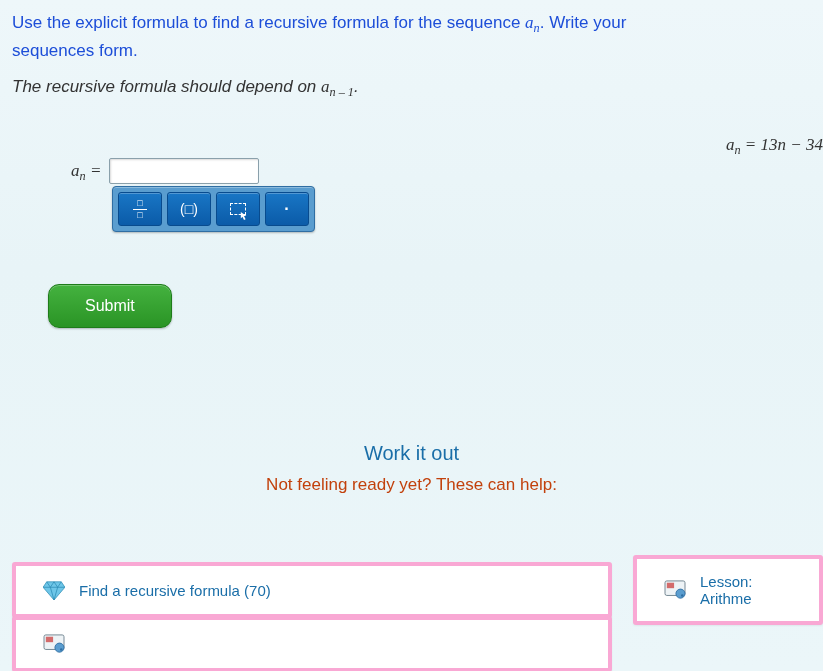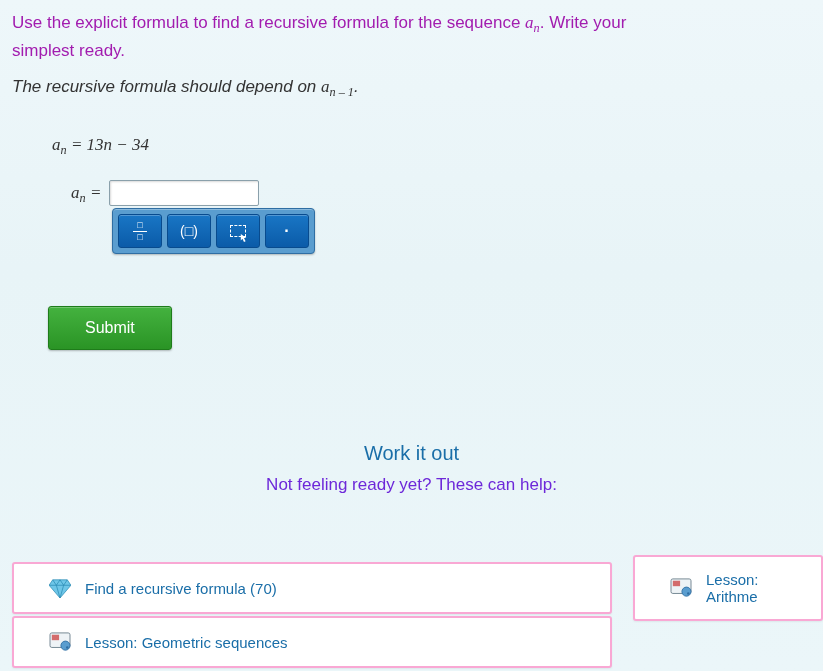--- a/index.html
+++ b/index.html
@@ -5,25 +5,25 @@
   * { box-sizing: border-box; margin: 0; padding: 0; }
   body {
     font-family: Verdana, Arial, sans-serif;
     background: linear-gradient(180deg, #eef7fa 0%, #e8f4f7 40%, #ebf6f9 100%);
     width: 823px;
     height: 671px;
     overflow: hidden;
     color: #333;
     padding: 10px 0 0 12px;
   }
-  .prompt { font-size: 17px; line-height: 1.5; color: #a21caf; margin-bottom: 14px; }
+  .prompt { font-size: 17px; line-height: 1.5; color: #1d4ed8; margin-bottom: 14px; }
   .italic-note { font-style: italic; font-size: 17px; color: #333; margin-bottom: 34px; }
   .math { font-style: italic; font-family: "Times New Roman", serif; }
   .sub { font-size: 0.72em; vertical-align: sub; font-style: italic; }
-  .given { font-size: 17px; margin-left: 40px; margin-bottom: 22px; font-family: "Times New Roman", serif; }
+  .given { font-size: 17px; margin-left: 40px; font-family: "Times New Roman", serif; text-align: right; }
   .answer-row { display: flex; align-items: flex-start; margin-left: 59px; margin-bottom: 4px; }
   .answer-label { font-size: 17px; font-family: "Times New Roman", serif; padding-top: 3px; margin-right: 8px; }
   .answer-input {
     width: 150px; height: 26px;
     border: 1px solid #8aa0ab;
     background: #fff;
     box-shadow: inset 1px 1px 2px rgba(0,0,0,0.15);
     border-radius: 2px;
     padding: 2px 6px;
     font-size: 15px;
@@ -58,53 +58,53 @@
     position: absolute; width: 8px; height: 10px; right: -3px; bottom: -5px;
   }
   .dashed-sel .cursor svg { width: 100%; height: 100%; }
   .submit-wrap { margin: 52px 0 0 36px; }
   .submit-btn {
     background: linear-gradient(180deg, #44b23f 0%, #2a9425 100%);
     border: 1px solid #1e7c1a;
     color: #fff;
     font-size: 16px;
     padding: 12px 36px;
-    border-radius: 3px;
+    border-radius: 11px;
     cursor: pointer;
     box-shadow: 0 1px 2px rgba(0,0,0,0.25), inset 0 1px 0 rgba(255,255,255,0.25);
   }
   .work-block { position: absolute; top: 442px; left: 0; right: 0; text-align: center; }
   .work-title { color: #1a6ea8; font-size: 20px; margin-bottom: 10px; }
-  .work-sub { color: #6d28d9; font-size: 17px; }
+  .work-sub { color: #c2410c; font-size: 17px; }
   .help-row { position: absolute; left: 12px; display: flex; align-items: center; gap: 12px; width: 811px; }
   .help-row.r1 { top: 555px; }
   .help-row.r2 { top: 616px; }
   .help-card {
     background: #fff;
-    border: 2px solid #f9a8d4;
+    border: 4px solid #f9a8d4;
     border-radius: 3px;
-    padding: 14px 35px;
+    padding: 14px 27px;
     display: flex; align-items: center; gap: 14px;
     box-shadow: 0 1px 2px rgba(0,0,0,0.06);
     cursor: pointer;
   }
   .card-left { width: 600px; }
   .card-right { width: 190px; margin-left: auto; }
   .help-card .link { color: #1a6ea8; font-size: 15px; }
   .gem-icon svg, .lesson-icon svg { display: block; }
 </style>
 </head>
 <body>
 
 
 
 <div class="prompt">
   <span>Use the explicit formula to find a recursive formula for the sequence </span><span class="math">a</span><span class="math sub">n</span><span>. Write your</span>
   <br>
-  <span>simplest ready.</span>
+  <span>sequences form.</span>
 </div>
 
 <div class="italic-note">
   <span>The recursive formula should depend on </span><span class="math" style="font-style:italic">a</span><span class="math sub">n – 1</span><span>.</span>
 </div>
 
 <div class="given">
   <span class="math">a</span><span class="math sub">n</span><span class="math" style="font-style:italic"> = 13n − 34</span>
 </div>
 
@@ -175,18 +175,17 @@
 <div class="help-row r2">
   <div class="help-card card-left">
     <span class="lesson-icon">
       <svg width="22" height="20" viewBox="0 0 24 22">
         <rect x="1" y="1" width="22" height="16" rx="2" fill="#eef3f6" stroke="#6b7f8b" stroke-width="1"></rect>
         <rect x="3" y="3" width="8" height="6" fill="#d36b6b"></rect>
         <circle cx="18" cy="15" r="5" fill="#5a9dcf" stroke="#2f6ea3" stroke-width="1"></circle>
         <circle cx="20" cy="17" r="1.4" fill="#2f6ea3"></circle>
       </svg>
     </span>
-    <span class="link">Lesson: Geometric sequences</span>
   </div>
 </div>
 
 
 
 
 </body></html>

